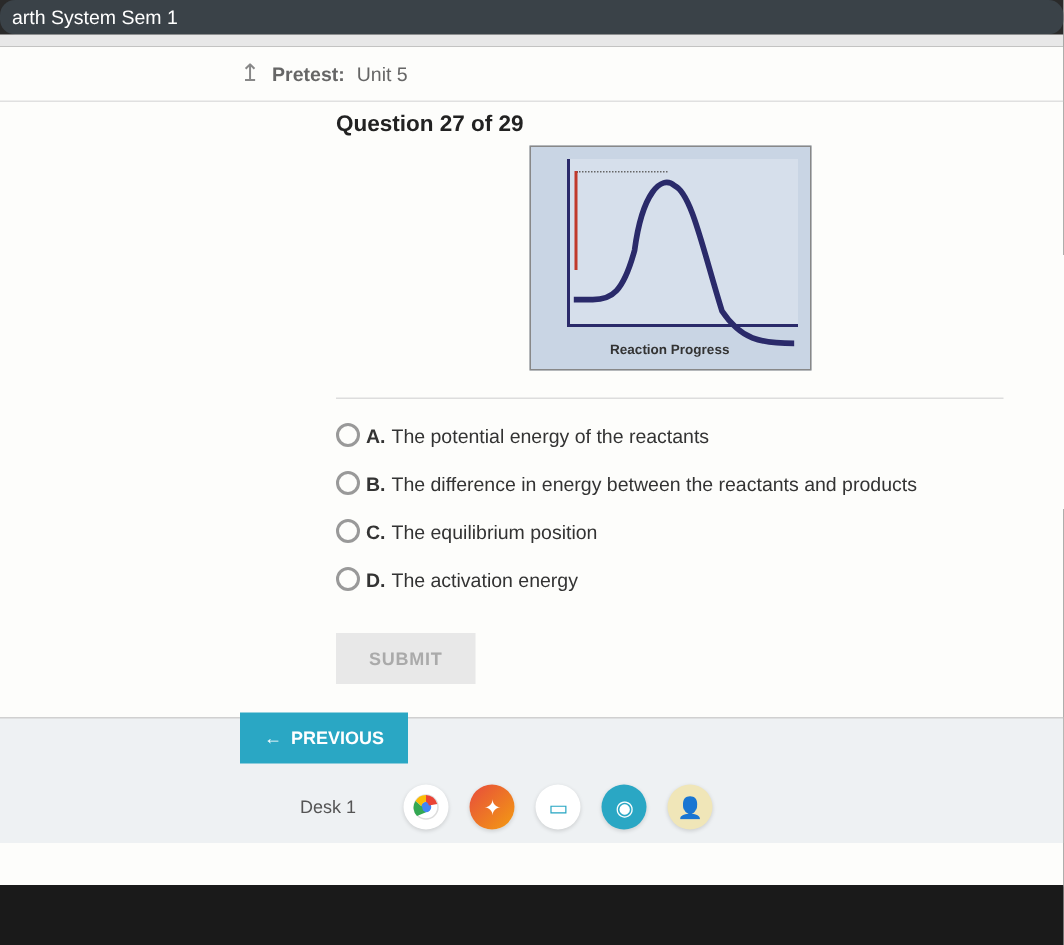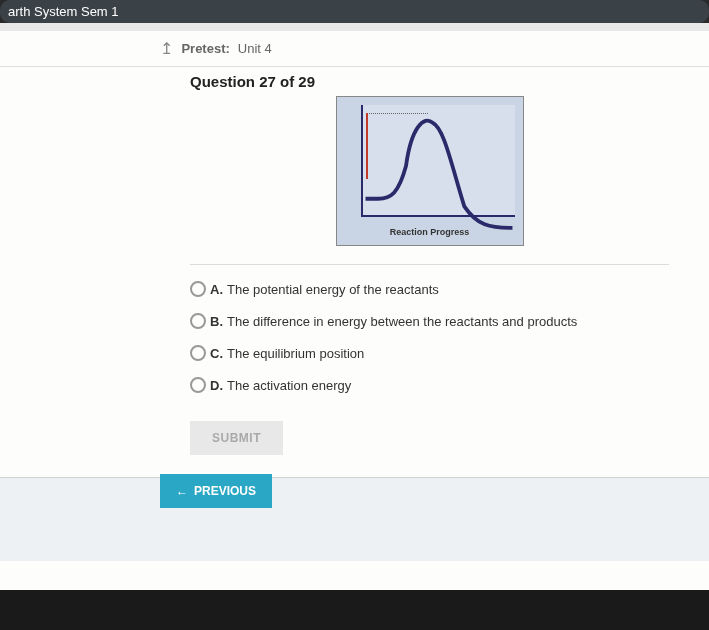--- a/index.html
+++ b/index.html
@@ -38,20 +38,21 @@
       align-items: center;
       gap: 8px;
     }
     .back-arrow {
       font-size: 16px;
       color: #888;
       cursor: pointer;
     }
     .main {
       padding: 6px 40px 10px 190px;
+      margin-left: 34px;
     }
     .question-header {
       font-size: 15px;
       font-weight: bold;
       color: #222;
       margin-bottom: 6px;
     }
     .question-text {
       font-size: 14px;
       color: #333;
@@ -213,21 +214,21 @@
 
 <div class="top-bar">
   <span>arth System Sem 1</span>
 </div>
 <div class="browser-chrome"></div>
 
 <div class="content-area">
   <div class="breadcrumb">
     <span class="back-arrow">↥</span>
     <span><b>Pretest:</b></span>
-    <span>Unit 4</span>
+    <span>Unit 5</span>
   </div>
 
   <div class="main">
     <div class="question-header">Question 27 of 29</div>
 
     <div class="diagram-box">
       <div class="y-label">Potential Energy</div>
       <div class="chart-inner">
         <div class="dotted"></div>
         <div class="red-line"></div>
@@ -260,16 +261,32 @@
     <div class="button-row">
       <button class="submit-btn">SUBMIT</button>
     </div>
   </div>
 
   <div class="bottom-bar">
     <button class="prev-btn">
       <span>←</span>
       <span>PREVIOUS</span>
     </button>
+    <div class="taskbar">
+      <span class="desk-label">Desk 1</span>
+      <div class="tb-icon chrome-ic">
+        <svg width="18" height="18" viewBox="0 0 18 18">
+            <circle cx="9" cy="9" r="8" fill="#fff" stroke="#ddd"></circle>
+            <circle cx="9" cy="9" r="3.5" fill="#4285f4"></circle>
+            <path d="M9 1 A8 8 0 0 1 16.5 7 L 11 8 A3.5 3.5 0 0 0 9 5.5 Z" fill="#ea4335"></path>
+            <path d="M2 5 A8 8 0 0 1 9 1 L 9 5.5 A3.5 3.5 0 0 0 6 8.5 Z" fill="#fbbc05"></path>
+            <path d="M3 15 A8 8 0 0 1 2 5 L 6.5 9 A3.5 3.5 0 0 0 9 12.5 Z" fill="#34a853"></path>
+          </svg>
+      </div>
+      <div class="tb-icon badge-ic">✦</div>
+      <div class="tb-icon card-ic">▭</div>
+      <div class="tb-icon camera-ic">◉</div>
+      <div class="tb-icon person-ic">👤</div>
+    </div>
   </div>
 </div>
 
 <div class="footer-dark"></div>
 
 </body></html>

